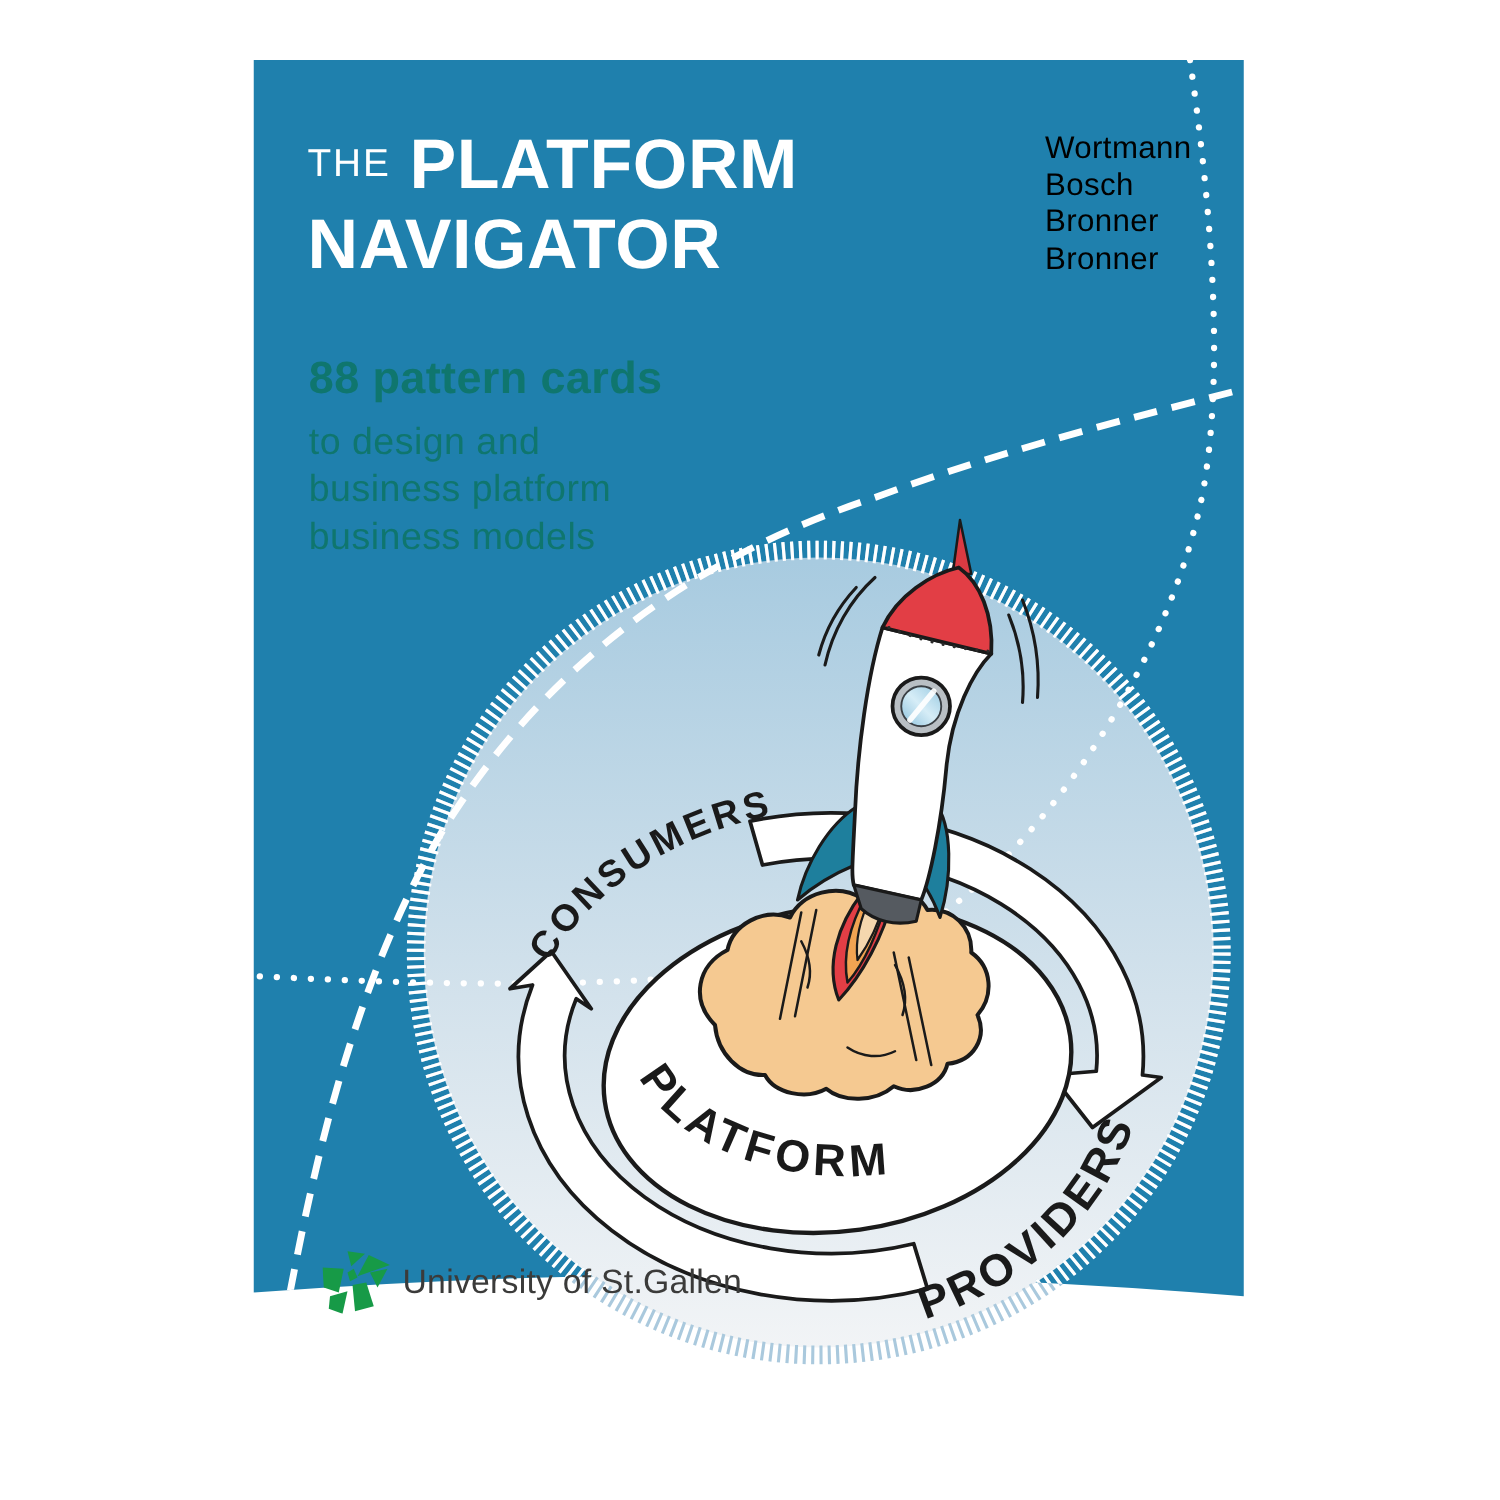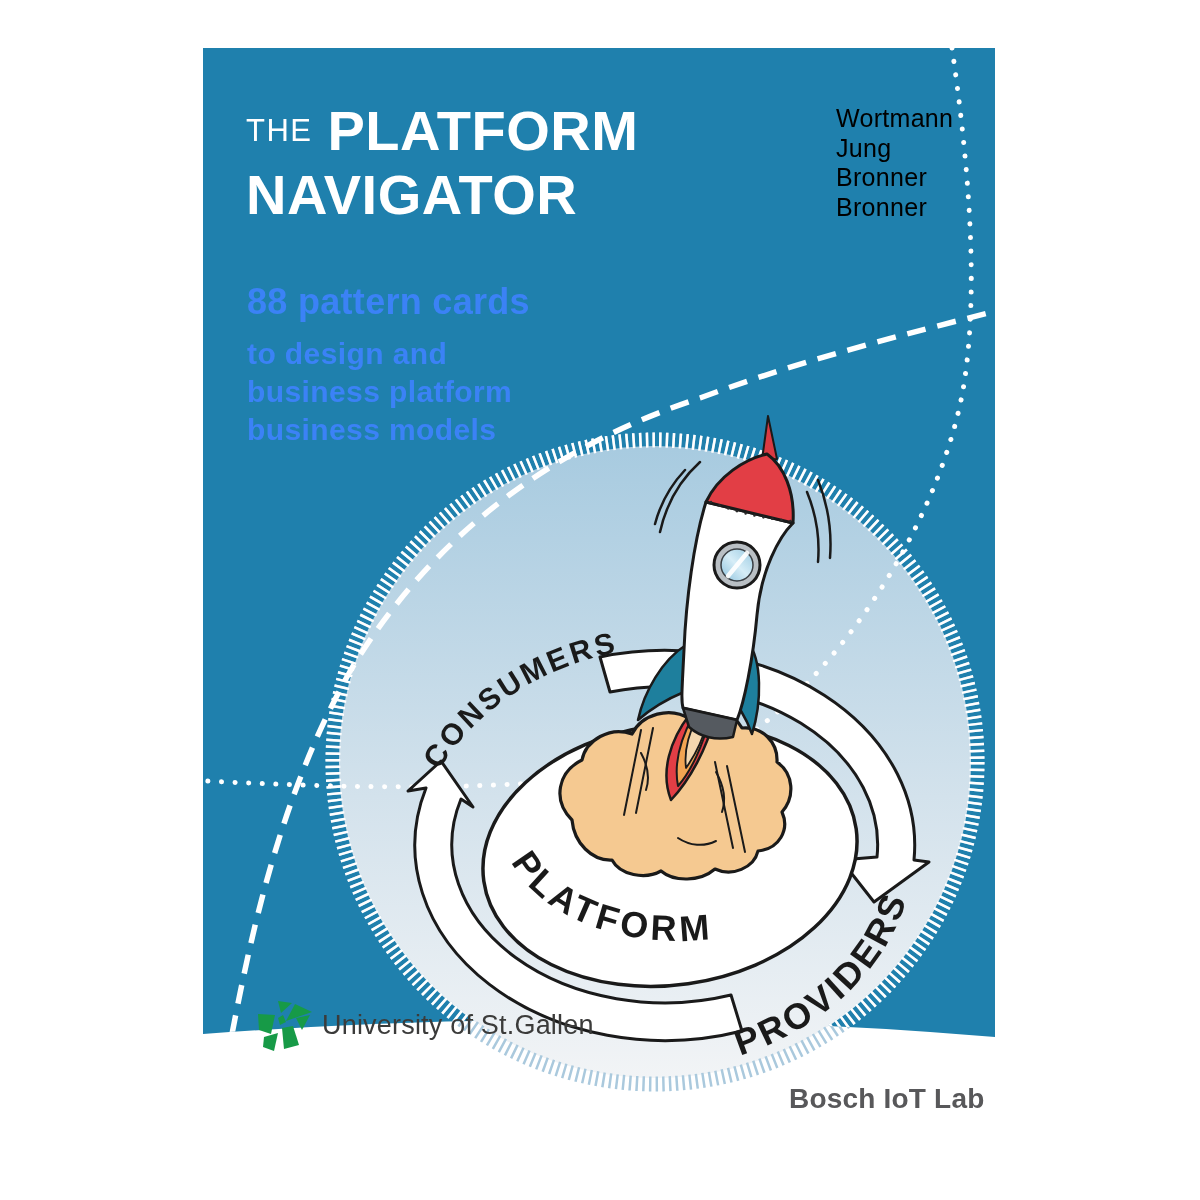--- a/index.html
+++ b/index.html
@@ -10,23 +10,23 @@
   
   .title-block{position:absolute;left:246px;top:103px;color:#ffffff;}
   .title-line1{display:flex;align-items:center;white-space:nowrap;}
   .title-the{font-size:31px;font-weight:400;letter-spacing:1.5px;margin-right:15px;}
   .title-big{font-size:56px;font-weight:700;letter-spacing:0.5px;line-height:1.0;}
   .title-line2{font-size:56px;font-weight:700;letter-spacing:0.5px;line-height:1.0;margin-top:8px;}
 
   .authors{position:absolute;left:836px;top:104px;color:#000000;font-size:25px;
            font-weight:400;line-height:29.5px;letter-spacing:0.3px;}
 
-  .tagline{position:absolute;left:247px;top:281px;color:#3b82f6;}
+  .tagline{position:absolute;left:247px;top:281px;color:#0f766e;}
   .tagline-head{font-size:36px;font-weight:700;letter-spacing:0.3px;}
-  .tagline-body{margin-top:12px;font-size:30px;font-weight:700;line-height:38px;letter-spacing:0.4px;}
+  .tagline-body{margin-top:12px;font-size:30px;font-weight:400;line-height:38px;letter-spacing:0.4px;}
 
   .footer-left{position:absolute;left:258px;top:1000px;display:flex;align-items:center;}
   .hsg-mark{width:54px;height:51px;display:block;}
   .hsg-text{margin-left:10px;color:#3b3b3a;font-size:27px;font-weight:400;letter-spacing:0.2px;}
   .footer-right{position:absolute;left:789px;top:1083px;color:#58585a;font-size:28px;font-weight:700;
                 letter-spacing:0.2px;}
 </style>
 </head>
 <body>
 
@@ -139,21 +139,21 @@
   <div class="title-block">
     <div class="title-line1">
       <span class="title-the">THE</span>
       <span class="title-big">PLATFORM</span>
     </div>
     <div class="title-line2">NAVIGATOR</div>
   </div>
 
   <div class="authors">
     <div>Wortmann</div>
-    <div>Jung</div>
+    <div>Bosch</div>
     <div>Bronner</div>
     <div>Bronner</div>
   </div>
 
   <div class="tagline">
     <div class="tagline-head">88 pattern cards</div>
     <div class="tagline-body">
       <div>to design and</div>
       <div>business platform</div>
       <div>business models</div>
@@ -168,15 +168,14 @@
         <path d="M0,14 L17,15 L13,34 L1,30 Z"></path>
         <path d="M20,18 L25,15 L28,22 L22,25 Z"></path>
         <path d="M38,18 L52,15 L44,30 Z"></path>
         <path d="M6,37 L20,33 L16,51 L5,47 Z"></path>
         <path d="M24,28 L35,26 L41,45 L26,49 Z"></path>
       </g>
     </svg>
     <span class="hsg-text">University of St.Gallen</span>
   </div>
 
-  <div class="footer-right">Bosch IoT Lab</div>
 
 </div>
 
 </body></html>

